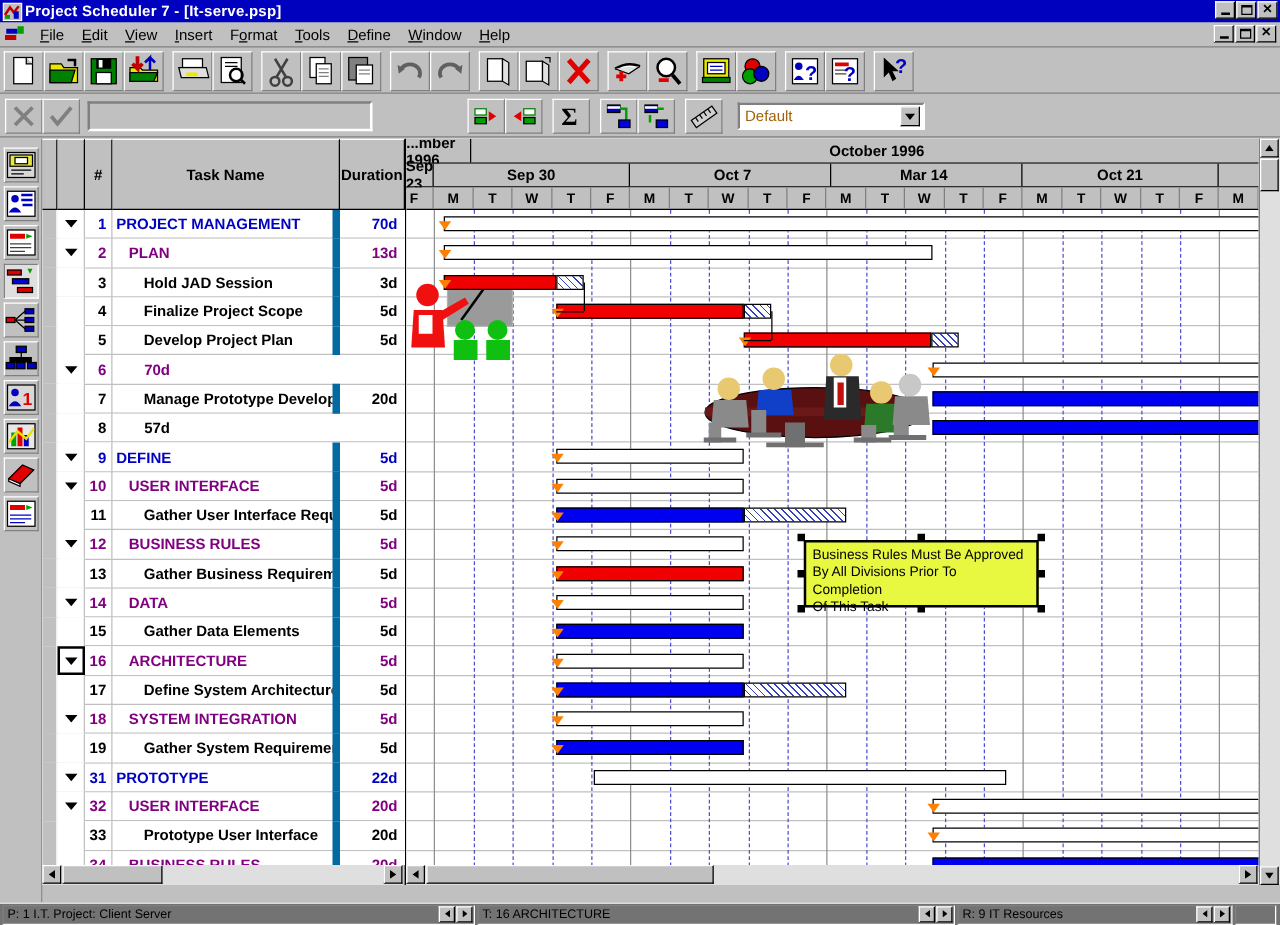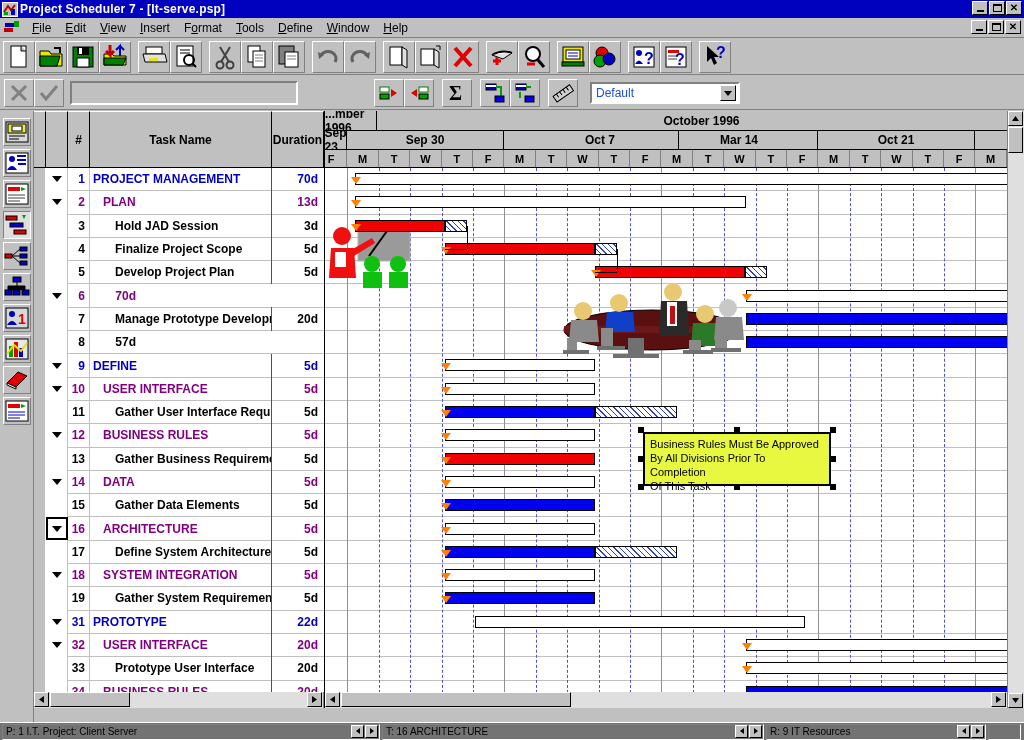--- a/index.html
+++ b/index.html
@@ -72,21 +72,21 @@
   }
   .formula-in {
     width: 228px; height: 24px; background: #c0c0c0; margin-left: 6px;
     border: 2px solid; border-color: #808080 #fff #fff #808080; flex: none;
   }
   .combo {
     width: 150px; height: 22px; background: #fff;
     border: 2px solid; border-color: #808080 #fff #fff #808080;
     display: flex; align-items: center; position: relative; flex: none;
   }
-  .combo-val { padding-left: 4px; font-size: 12px; color: #1d4ed8; }
+  .combo-val { padding-left: 4px; font-size: 12px; color: #a16207; }
   .combo-arrow {
     position: absolute; right: 2px; top: 1px; width: 16px; height: 16px;
     background: #c0c0c0; border: 1px solid; border-color: #fff #000 #000 #fff;
     display: flex; align-items: center; justify-content: center;
   }
 
   
   .rail {
     position: absolute; left: 0; top: 111px; width: 34px; height: 611px;
     background: #c0c0c0; border-right: 1px solid #808080;
@@ -119,21 +119,21 @@
   .tasklist { position: absolute; left: 0; top: 57px; width: 290px; height: 540px; overflow: hidden; background:#fff; }
   .trow { height: 23.3px; display: flex; align-items: center; border-bottom: 1px solid #c0c0c0; background: #fff; }
   .tw-out { width: 12px; height: 23.3px; background: #c0c0c0; border-right:1px solid #fff; flex:none;}
   .tw-exp { width: 22px; flex: none; display: flex; align-items: center; justify-content: center;
             border-right: 1px solid #c0c0c0; height: 23.3px; background:#fff; }
   .tw-num { width: 22px; flex: none; text-align: right; padding-right: 4px;
             font-weight: bold; font-size: 12px; border-right: 1px solid #c0c0c0; height:23.3px;
             display:flex; align-items:center; justify-content:flex-end; }
   .tw-name { flex: 1 1 auto; overflow: hidden; white-space: nowrap;
              font-weight: bold; font-size: 12px; height:23.3px; display:flex; align-items:center;
-             border-right: 1px solid #0369a1; }
+             border-right: 6px solid #0369a1; }
   .tw-dur { width: 52px; flex: none; text-align: right; padding-right: 6px;
             font-weight: bold; font-size: 12px; height:23.3px; display:flex;
             align-items:center; justify-content:flex-end;}
   .lvl0 { color: #0000c0; }
   .lvl1 { color: #800080; }
   .lvl2 { color: #000000; }
   .arrow-dn { width:0;height:0;border-left:5px solid transparent;border-right:5px solid transparent;border-top:6px solid #000;}
   .arrow-rt { width:0;height:0;border-top:5px solid transparent;border-bottom:5px solid transparent;border-left:6px solid #000;}
   .sel-box { border: 2px solid #000 !important; }
 
@@ -783,21 +783,21 @@
       </div>
 
     <div class="gantt">
       <div class="gh1" id="gh1">
           <div class="mcell" style="left: 0px; width: 52px;">...mber 1996</div>
           <div class="mcell" style="left: 67px; width: 620px;">October 1996</div>
         </div>
       <div class="gh2" id="gh2">
           <div class="wcell" style="left: 0px; width: 22px;">Sep 23</div>
           <div class="wcell" style="left: 22px; width: 157px;">Sep 30</div>
-          <div class="wcell" style="left: 197px; width: 157px;">Oct 7</div>
+          <div class="wcell" style="left: 183px; width: 157px;">Oct 7</div>
           <div class="wcell" style="left: 336px; width: 157px;">Mar 14</div>
           <div class="wcell" style="left: 493px; width: 157px;">Oct 21</div>
           <div class="wcell" style="left: 650px; width: 33px;"></div>
         </div>
       <div class="gh3" id="gh3">
           <div class="dcell" style="left: -9px; width: 31.4px;">F</div>
           <div class="dcell" style="left: 22.4px; width: 31.4px;">M</div>
           <div class="dcell" style="left: 53.8px; width: 31.4px;">T</div>
           <div class="dcell" style="left: 85.2px; width: 31.4px;">W</div>
           <div class="dcell" style="left: 116.6px; width: 31.4px;">T</div>

